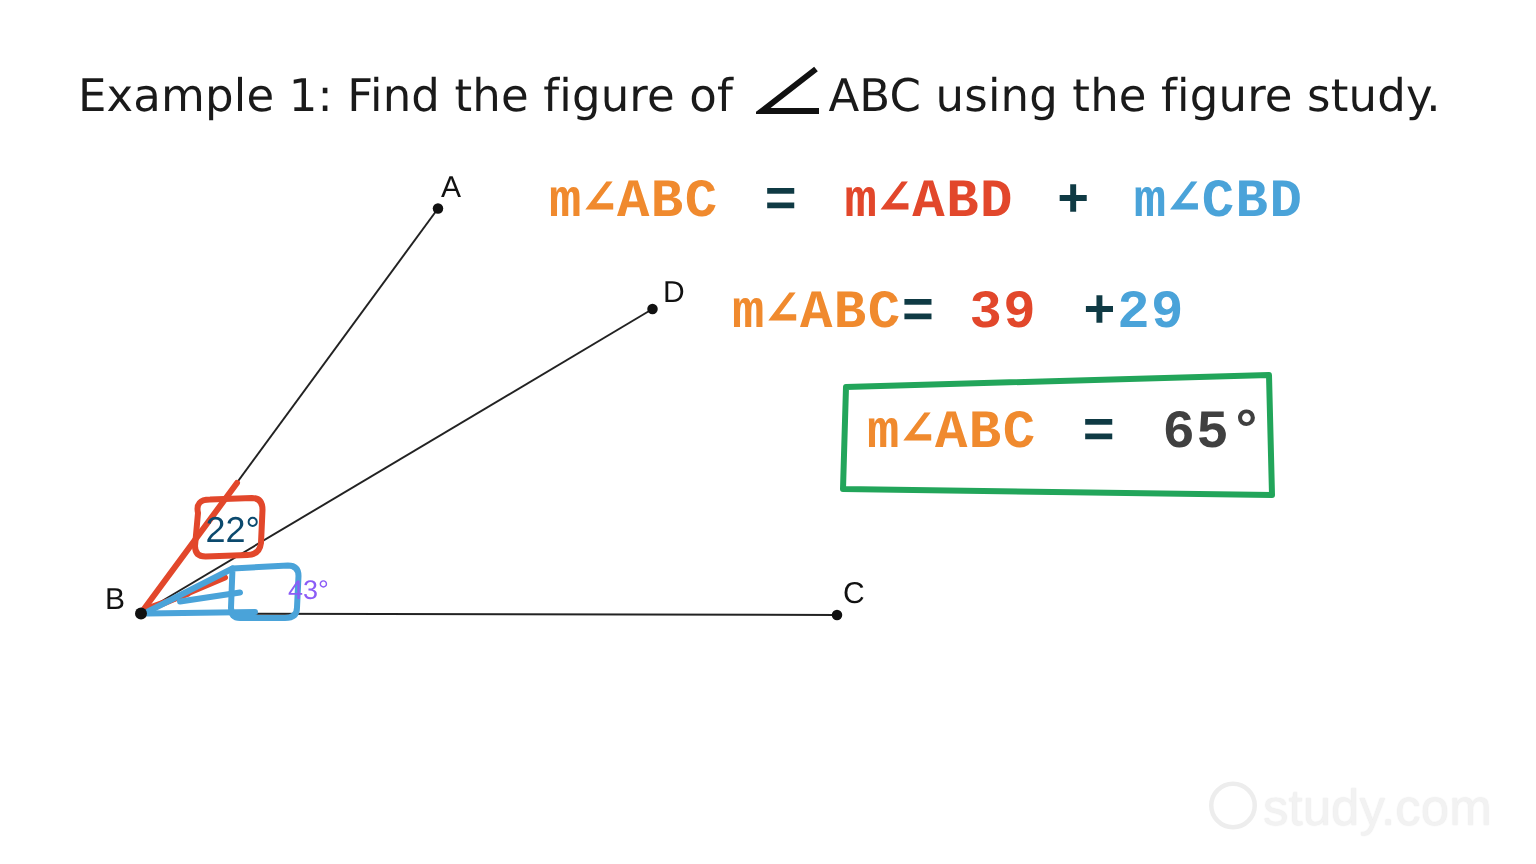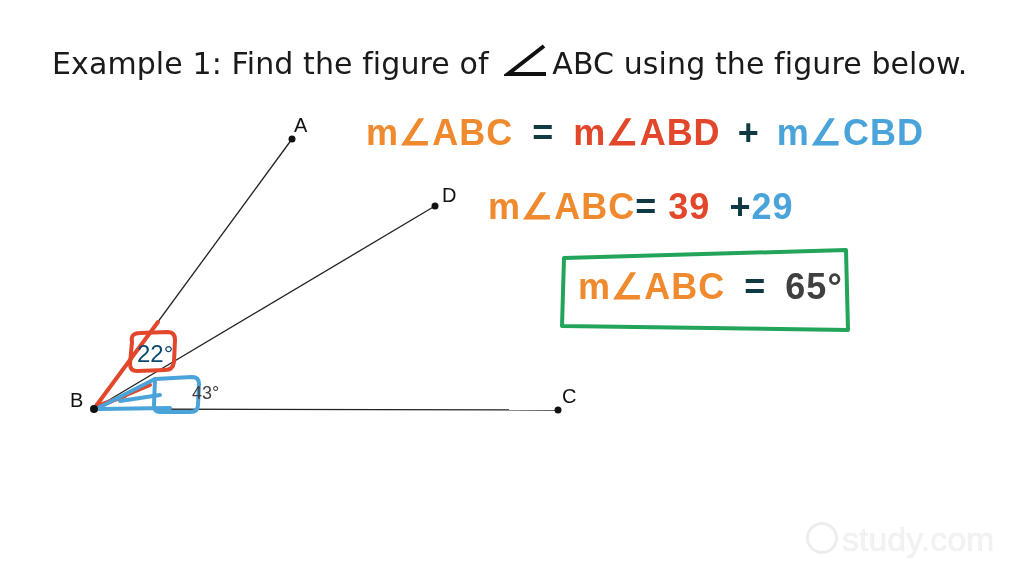--- a/index.html
+++ b/index.html
@@ -2,31 +2,31 @@
 <html><head>
 <meta charset="utf-8">
 <style>
   html, body { margin: 0; padding: 0; }
   body { width: 1024px; height: 576px; background: #ffffff; position: relative; overflow: hidden; font-family: "DejaVu Sans", sans-serif; }
   .title { position: absolute; left: 52px; top: 44px; font-size: 30px; color: #1a1a1a; white-space: nowrap; letter-spacing: 0.1px; }
   .title .angle-sym { display: inline-block; width: 44px; height: 34px; vertical-align: -4px; margin: 0 4px 0 6px; }
   .canvas { position: absolute; left: 0; top: 0; }
   .hand { font-family: "DejaVu Sans", sans-serif; font-weight: bold; }
   .lbl { position: absolute; font-family: "Liberation Sans", sans-serif; font-size: 20px; color: #111; }
-  .eq { position: absolute; white-space: nowrap; font-family: Liberation Sans, sans-serif; letter-spacing: 1px; text-align: center; }
+  .eq { position: absolute; white-space: nowrap; font-family: Liberation Mono, monospace; letter-spacing: 1px; text-align: center; }
   .watermark { position: absolute; left: 806px; top: 520px; font-family: "Liberation Sans", sans-serif; font-size: 34px; color: #f2f2f2; text-shadow: 0 0 1px #e2e2e2; }
 </style>
 </head>
 <body>
 
 <div class="title">
   <span>Example 1: Find the figure of</span>
   <svg class="angle-sym" viewBox="0 0 44 34">
     <polyline points="40,2 4,30 42,30" fill="none" stroke="#111" stroke-width="4" stroke-linejoin="miter"></polyline>
-  </svg><span>ABC using the figure below.</span>
+  </svg><span>ABC using the figure study.</span>
 </div>
 
 <svg class="canvas" width="1024" height="576">
 
   <line x1="94" y1="409" x2="292" y2="139" stroke="#222" stroke-width="1.3"></line>
   <line x1="94" y1="409" x2="435" y2="206" stroke="#222" stroke-width="1.3"></line>
   <line x1="94" y1="409" x2="558" y2="410" stroke="#222" stroke-width="1.3"></line>
 
   <g fill="none" stroke="#e2472b" stroke-width="4" stroke-linecap="round" stroke-linejoin="round">
     <path d="M96,406 L158,322"></path>
@@ -49,21 +49,21 @@
 
   <path d="M564,258 L846,250 L848,330 L562,326 Z" fill="none" stroke="#22a55a" stroke-width="4" stroke-linejoin="round"></path>
 </svg>
 
 <div class="lbl" style="left:294px; top:114px;">A</div>
 <div class="lbl" style="left:442px; top:184px;">D</div>
 <div class="lbl" style="left:70px; top:389px;">B</div>
 <div class="lbl" style="left:562px; top:385px;">C</div>
 
 <div class="lbl" style="left:137px; top:340px; font-size:24px; color:#0c4a6e;">22°</div>
-<div class="lbl" style="left:156px; top:383px; font-size:18px; color:#404040;padding-left:36px;">43°</div>
+<div class="lbl" style="left:156px; top:383px; font-size:18px; color:#8b5cf6;padding-left:36px;">43°</div>
 
 <div class="eq hand" style="left:366px; top:112px; font-size:36px;">
   <span style="color:#f08a2e;">m∠ABC</span>
   <span style="color:#0f3a44; margin:0 8px;">=</span>
   <span style="color:#e2472b;">m∠ABD</span>
   <span style="color:#0f3a44; margin:0 6px;">+</span>
   <span style="color:#4aa3d9;">m∠CBD</span>
 </div>
 
 <div class="eq hand" style="left:488px; top:186px; font-size:36px;">

